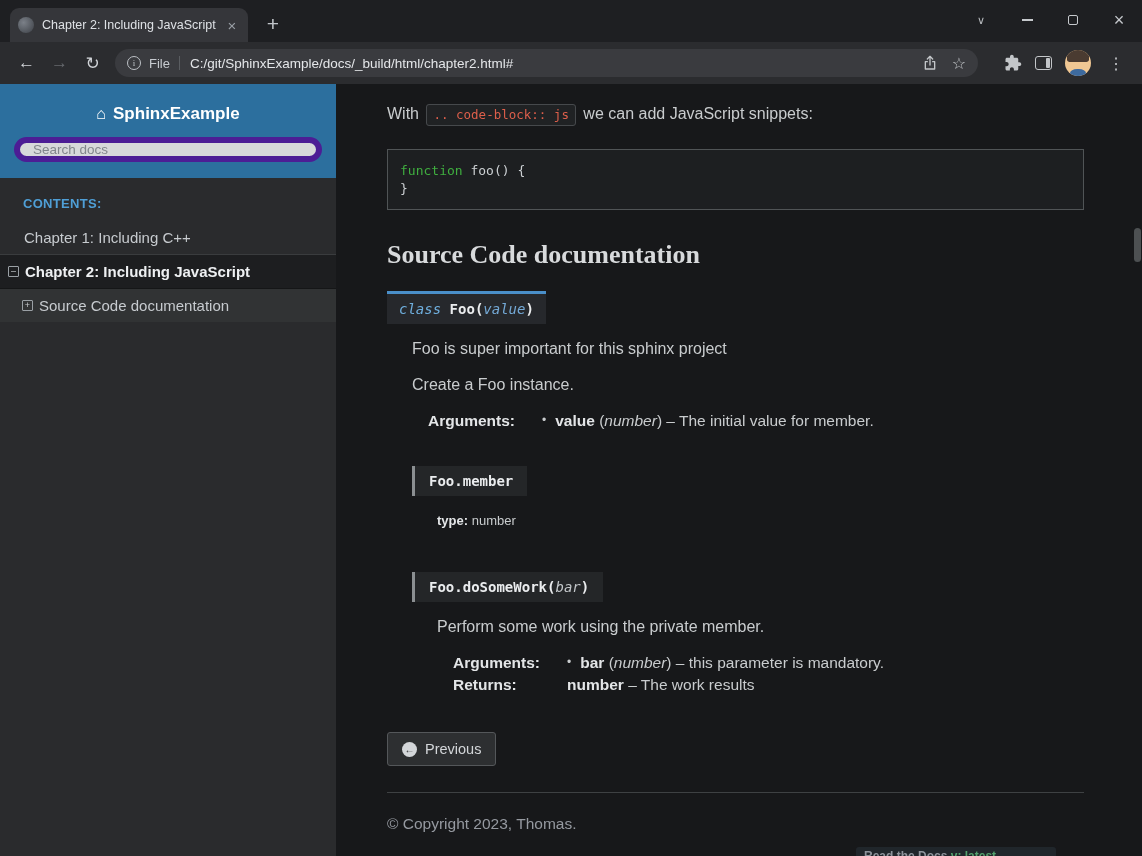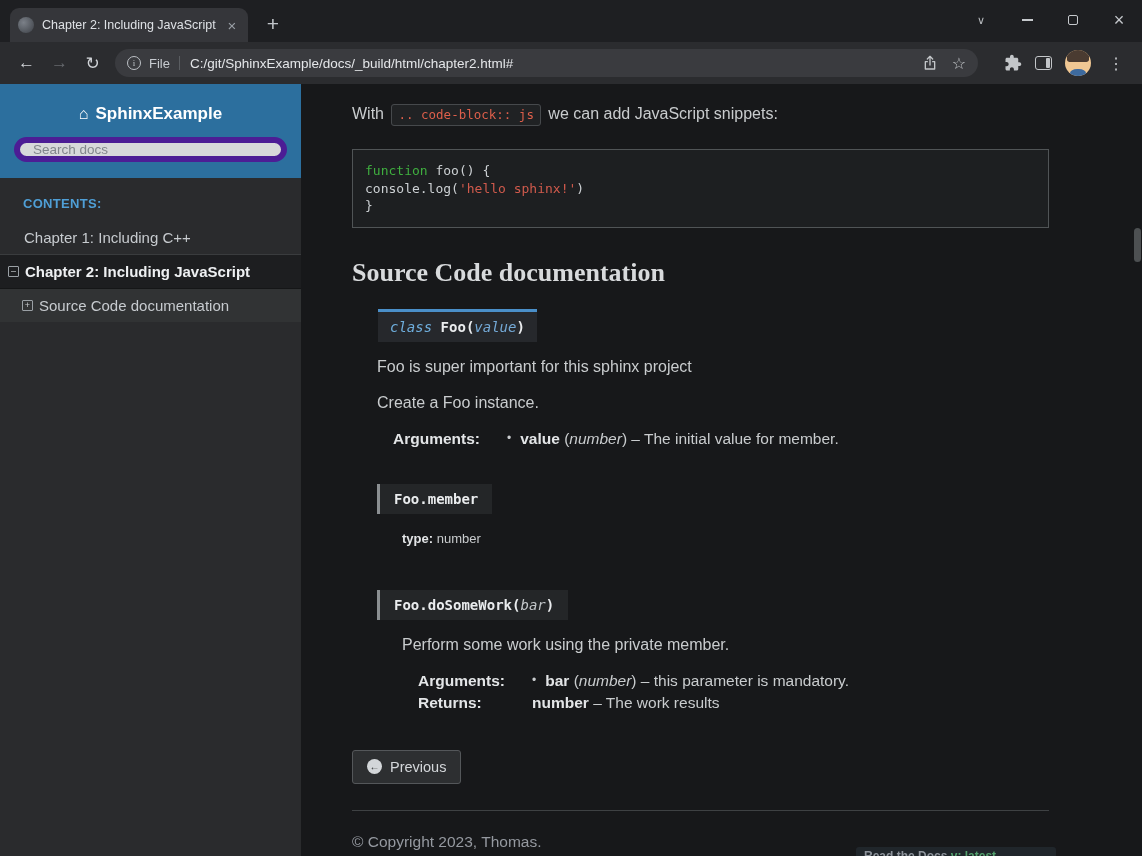--- a/index.html
+++ b/index.html
@@ -48,21 +48,21 @@
   .avatar::before { content:""; position:absolute; top:-1px; left:2px; right:2px; height:13px;
                     border-radius:50% 50% 20% 20%; background:#4a3b31; }
   .avatar::after { content:""; position:absolute; bottom:-2px; left:5px; right:5px; height:9px;
                    border-radius:45% 45% 0 0; background:#3d6a9e; }
   .kebab { font-size:16px; color:#c3c6c9; padding:0 4px; }
 
   
   .page { position:absolute; top:84px; left:0; right:0; bottom:0; display:flex; background:#17181a; }
 
   
-  .sidebar { width:301px; flex-shrink:0; background:#2a2b2d; overflow:hidden; }
+  .sidebar { width:336px; flex-shrink:0; background:#2a2b2d; overflow:hidden; }
   .side-search { background:#2c6f9e; padding:14px 14px 16px; text-align:center; }
   .brand { color:#ffffff; font-weight:bold; font-size:17px; margin:6px 0 13px; }
   .brand .home { margin-right:7px; font-size:16px; }
   .search-input { width:100%; height:25px; border-radius:25px; border:6px solid #4c1d95;
                   background:#d7d9da; color:#333; padding:0 13px; font-size:13.5px; outline:none; }
   .search-input::placeholder { color:#82878c; }
   .contents-label { color:#4f9fd6; font-weight:bold; font-size:13px; padding:18px 14px 10px 23px;
                     letter-spacing:0.3px; }
   .nav-item { font-size:15px; color:#c7cbcf; padding:8px 16px 8px 24px; }
   .nav-item.current { background:#1d1e20; color:#eef0f2; font-weight:bold; padding-left:8px;
@@ -75,21 +75,21 @@
 
   
   .main { flex:1; padding:18px 0 0 51px; position:relative; }
   .content { width:697px; color:#c9ccce; font-size:16px; }
   .intro { line-height:24px; }
   .codeblock { margin-top:22px; border:1px solid #505456; background:#1d1f21; padding:12px;
                font-family:"DejaVu Sans Mono", monospace; font-size:13px; line-height:17.5px; color:#ccd0d3; }
   .section-heading { font-family:"Liberation Serif", serif; font-weight:bold; font-size:26px;
                      color:#d8dadc; margin:30px 0 21px; }
   .sig-class { display:inline-block; background:#26282c; border-top:3px solid #4a8fc9; padding:7px 12px;
-               font-family:"DejaVu Sans Mono", monospace; font-size:14px;margin-left:26px; }
+               font-family:"DejaVu Sans Mono", monospace; font-size:14px; }
   .dd { margin-left:25px; }
   .dd p { margin:14px 0; line-height:22px; }
   .field { display:flex; margin:16px 0 10px 16px; font-size:15.5px; }
   .field-label { width:96px; font-weight:bold; color:#e3e5e7; flex-shrink:0; }
   .field-body { padding-left:18px; }
   .sig-left { display:inline-block; background:#242628; border-left:3px solid #8b8f92; padding:7px 14px;
               font-family:"DejaVu Sans Mono", monospace; font-size:14px; margin-top:26px; }
   .typ-line { font-size:13px; margin:16px 0 2px; }
   .prev-btn { margin-top:28px; display:inline-flex; align-items:center; gap:8px; background:#2d2f31;
               border:1px solid #54575a; border-radius:3px; padding:8px 14px; color:#d3d6d9;
@@ -200,21 +200,20 @@
         <span>Source Code documentation</span>
       </div>
     </aside>
 
     <main class="main">
       <div class="content">
         <p class="intro"><span class="rt-plain">With </span><span class="rt-codelit">.. code-block:: js</span><span class="rt-plain"> we can add JavaScript snippets:</span></p>
 
         <div class="codeblock">
             <div><span class="rt-kw">function</span><span class="rt-plain"> foo() {</span></div>
-            <div><span class="rt-plain">  console.log(</span><span class="rt-str">'hello sphinx!'</span><span class="rt-plain">)</span></div>
             <div><span class="rt-plain">}</span></div>
           </div>
 
         <h2 class="section-heading">Source Code documentation</h2>
 
         <div class="sig-class"><span class="rt-sigkw">class </span><span class="rt-signame">Foo</span><span class="rt-sigparen">(</span><span class="rt-sigparam">value</span><span class="rt-sigparen">)</span></div>
 
         <div class="dd">
           <p>Foo is super important for this sphinx project</p>
           <p>Create a Foo instance.</p>

